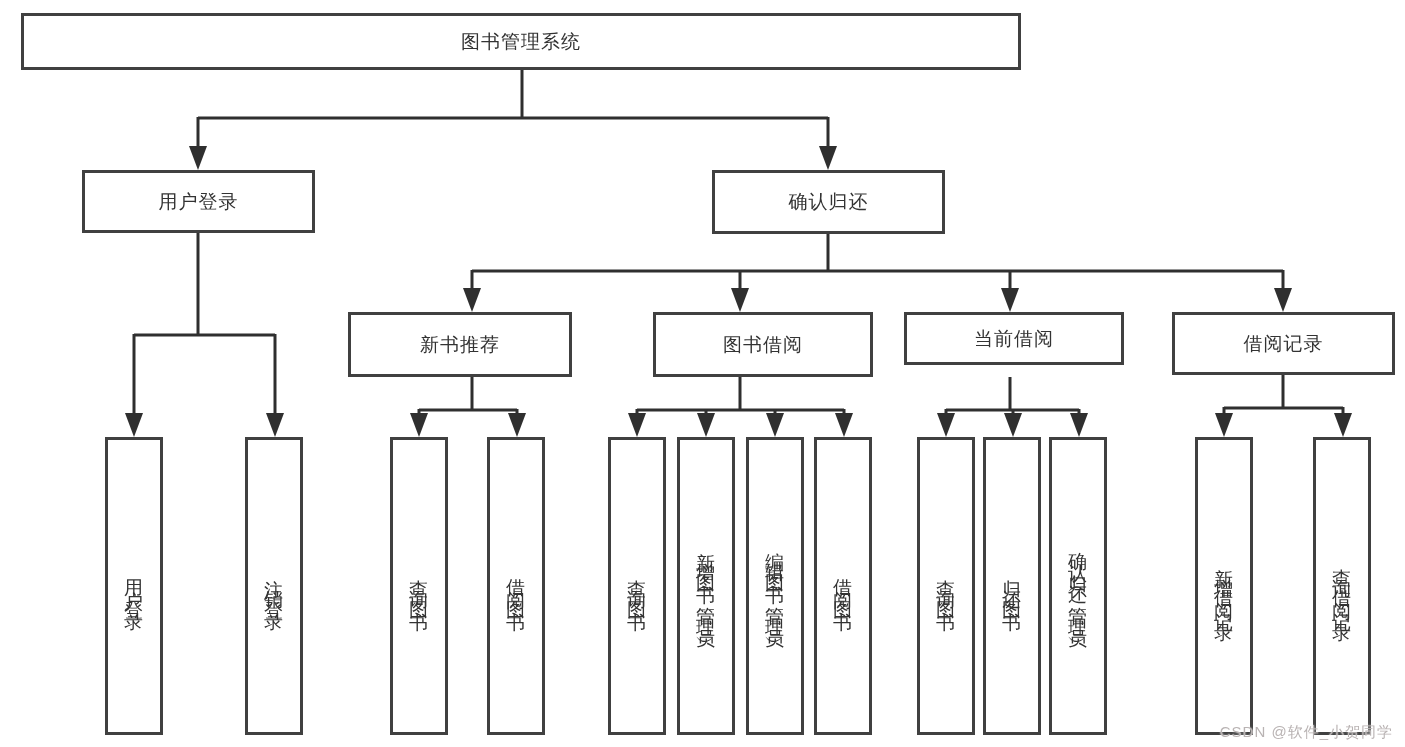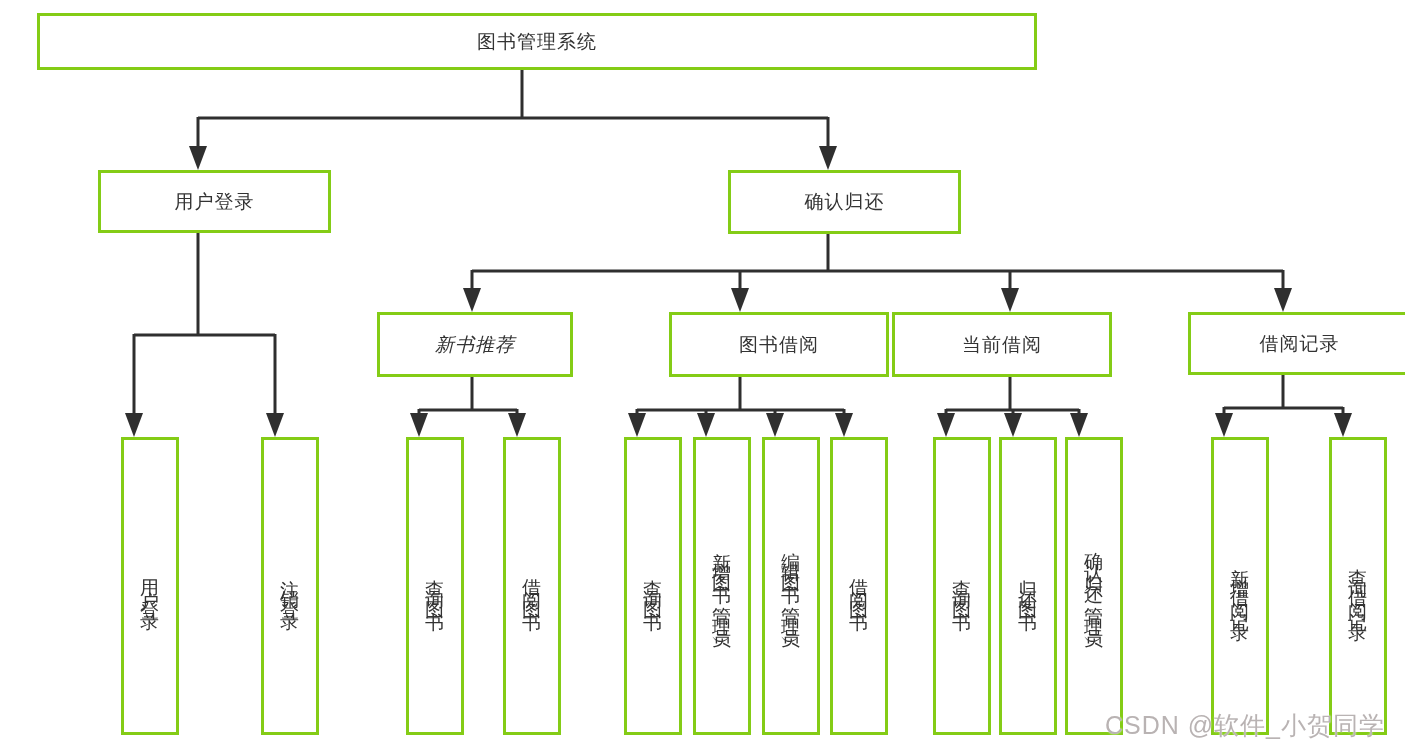--- a/index.html
+++ b/index.html
@@ -5,33 +5,33 @@
   html,body{margin:0;padding:0;background:#ffffff;}
   body{
     width:1405px;height:747px;position:relative;overflow:hidden;
     font-family:"Liberation Sans","DejaVu Sans",sans-serif;
     color:#333333;
   }
   .stage{position:absolute;left:0;top:0;width:1405px;height:747px;}
   svg.connectors{position:absolute;left:0;top:0;width:1405px;height:747px;}
   .node{
     position:absolute;box-sizing:border-box;background:#ffffff;
-    border:3px solid #84cc16;display:flex;align-items:center;justify-content:center;
-    font-size:19px;color:#333333;letter-spacing:1px;margin-left:16px;
+    border:3px solid #404040;display:flex;align-items:center;justify-content:center;
+    font-size:19px;color:#333333;letter-spacing:1px;
   }
   .hbox{white-space:nowrap;}
   .vbox{letter-spacing:0;}
   .vbox .vtext{
     writing-mode:vertical-rl;text-orientation:mixed;
     letter-spacing:11px;font-size:19px;line-height:1;
     white-space:nowrap;
   }
   .watermark{
-    position:absolute;right:20px;bottom:5px;
-    font-size:25px;color:#b9b3b3;letter-spacing:1px;
+    position:absolute;right:12px;bottom:5px;
+    font-size:15px;color:#b9b3b3;letter-spacing:1px;
     text-shadow:0 0 2px #ffffff;white-space:nowrap;z-index:5;text-align:center;
   }
 </style>
 </head>
 <body>
 
 <div class="stage">
 
   <svg class="connectors" viewBox="0 0 1405 747" xmlns="http://www.w3.org/2000/svg">
     <g stroke="#2f2f2f" stroke-width="3" fill="none">
@@ -107,27 +107,27 @@
     <span>图书管理系统</span>
   </div>
 
   <div class="node hbox" style="left:82px;top:170px;width:233px;height:63px;">
     <span>用户登录</span>
   </div>
   <div class="node hbox" style="left:712px;top:170px;width:233px;height:64px;">
     <span>确认归还</span>
   </div>
 
-  <div class="node hbox" style="left:361px;top:312px;width:196px;height:65px;font-style:italic;">
+  <div class="node hbox" style="left:348px;top:312px;width:224px;height:65px;">
     <span>新书推荐</span>
   </div>
   <div class="node hbox" style="left:653px;top:312px;width:220px;height:65px;">
     <span>图书借阅</span>
   </div>
-  <div class="node hbox" style="left:876px;top:312px;width:220px;height:65px;">
+  <div class="node hbox" style="left:904px;top:312px;width:220px;height:53px;">
     <span>当前借阅</span>
   </div>
   <div class="node hbox" style="left:1172px;top:312px;width:223px;height:63px;">
     <span>借阅记录</span>
   </div>
 
   <div class="node vbox" style="left:105px;top:437px;width:58px;height:298px;">
     <span class="vtext">用户登录</span>
   </div>
   <div class="node vbox" style="left:245px;top:437px;width:58px;height:298px;">

